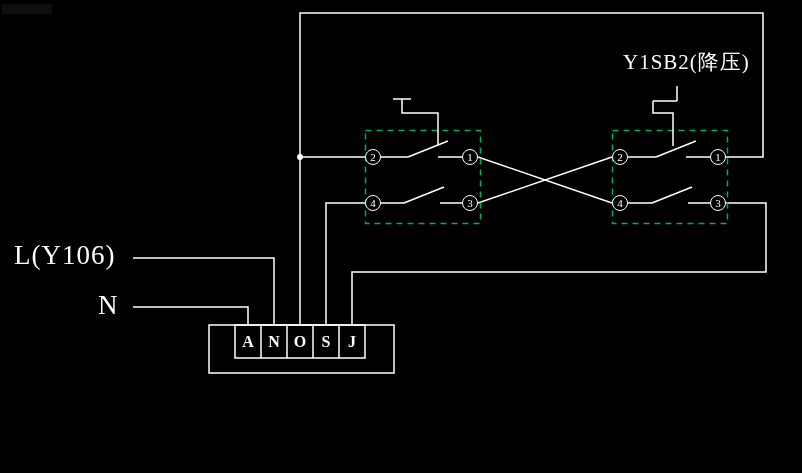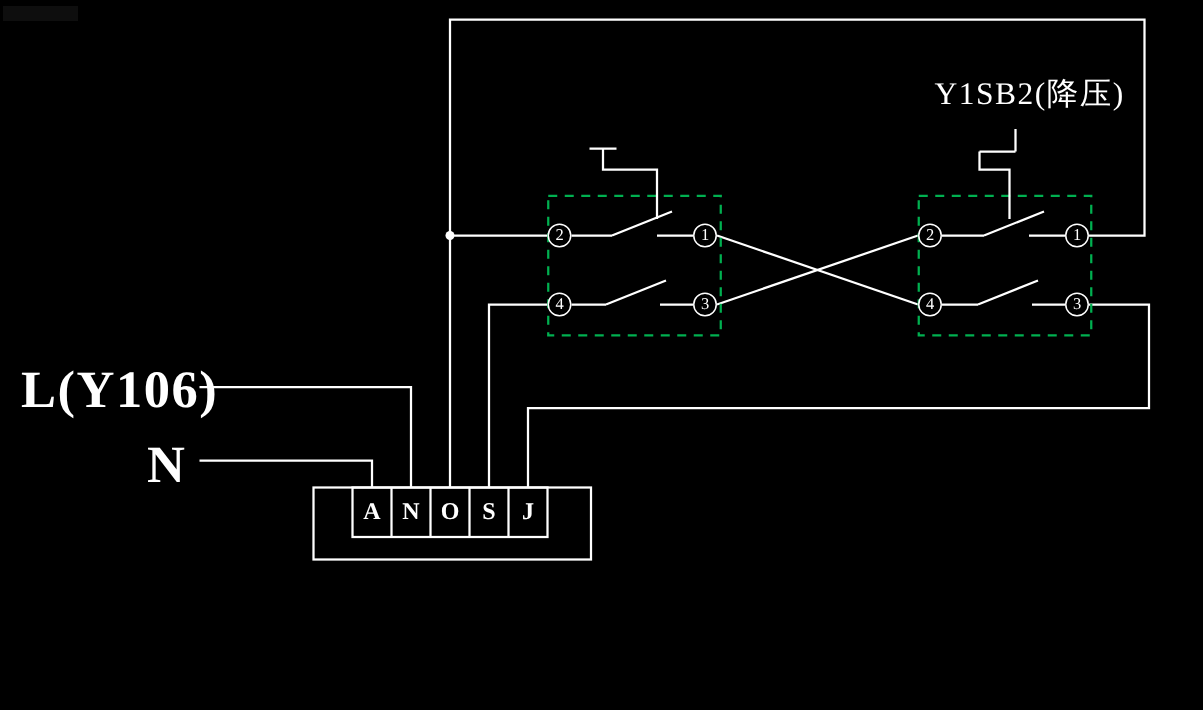--- a/index.html
+++ b/index.html
@@ -7,21 +7,21 @@
     position:relative;
     width:802px;height:473px;
     background:#000;
     overflow:hidden;
     font-family:"Liberation Serif","DejaVu Serif",serif;
     color:#fff;
   }
   .canvas svg{position:absolute;left:0;top:0;}
   .lbl{position:absolute;white-space:nowrap;color:#fff;}
   .lbl-switch{font-size:21px;letter-spacing:1px;}
-  .lbl-input{font-size:35px;letter-spacing:1px;font-weight:bold;}
+  .lbl-input{font-size:27px;letter-spacing:1px;}
   .lbl-motor{font-size:22px;letter-spacing:1px;font-weight:bold;}
   .term{
     position:absolute;width:16px;height:16px;box-sizing:border-box;
     border:1.4px solid #fff;border-radius:50%;background:#000;
     display:flex;align-items:center;justify-content:center;
     font-size:11px;line-height:1;color:#fff;
   }
   .cell-letter{
     position:absolute;width:26px;height:33px;
     display:flex;align-items:center;justify-content:center;

